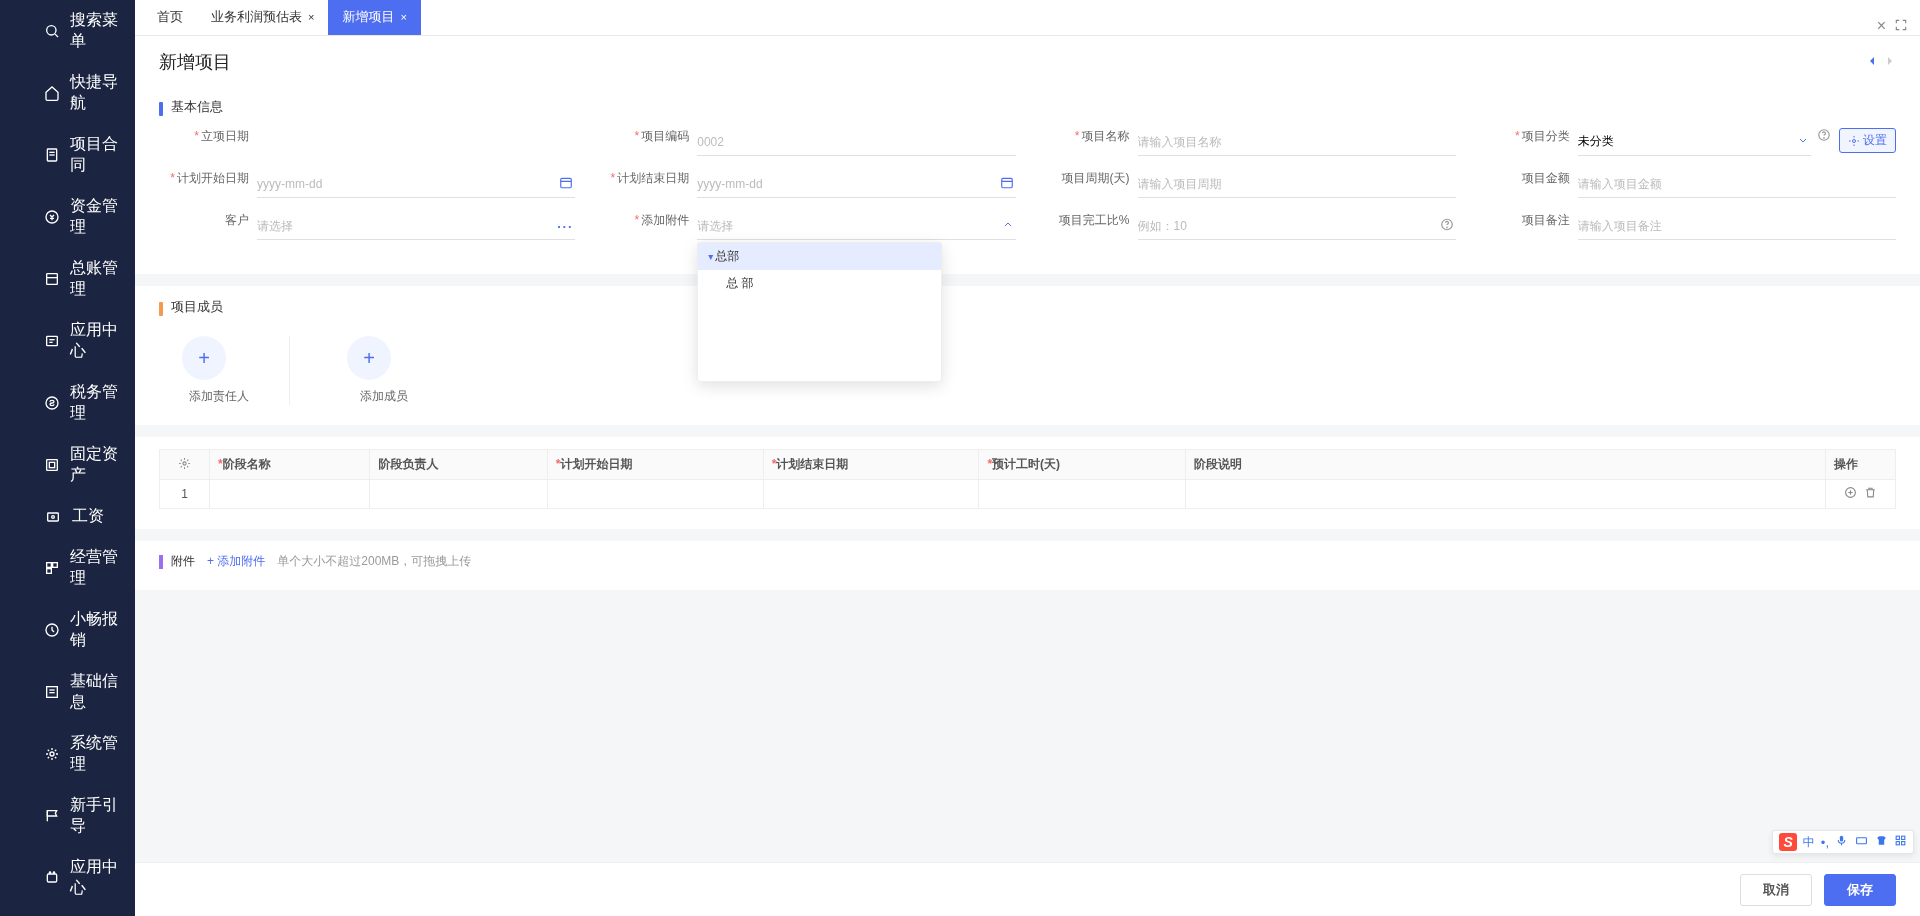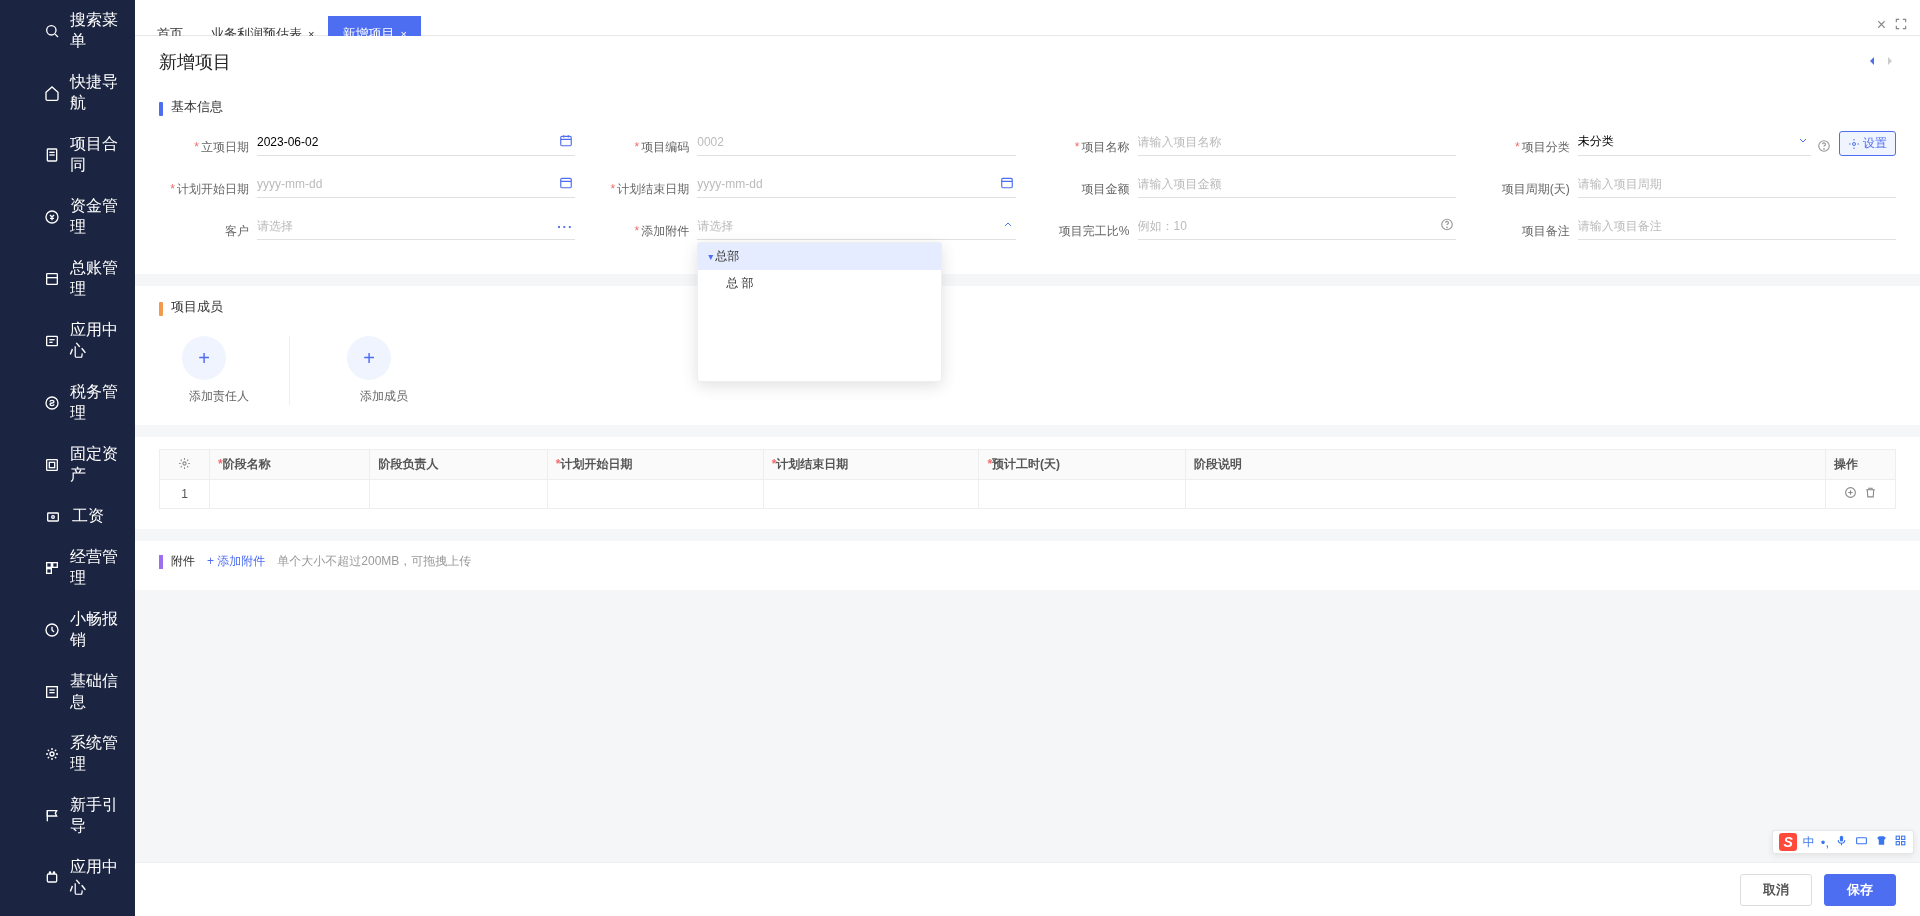--- a/index.html
+++ b/index.html
@@ -10,21 +10,21 @@
 .sidebar { width: 135px; background: #1b2440; color: #fff; display: flex; flex-direction: column; }
 .sidebar-item { display: flex; align-items: center; padding: 10px 14px; cursor: pointer; font-size: 16px; margin-left: 30px; }
 .sidebar-item .icon { width: 18px; height: 18px; margin-right: 10px; display: inline-flex; align-items: center; justify-content: center; }
 .sidebar-bottom { margin-top: auto; display: flex; justify-content: space-between; padding: 8px 14px 12px; }
 .sidebar-bottom span { cursor: pointer; }
 
 
 .main { flex: 1; display: flex; flex-direction: column; background: #f5f6f8; position: relative; }
 
 
-.tabs { height: 36px; display: flex; align-items: flex-start; background: #fff; border-bottom: 1px solid #e8e8e8; padding: 16px 8px; }
+.tabs { height: 36px; display: flex; align-items: flex-end; background: #fff; border-bottom: 1px solid #e8e8e8; padding: 0 8px; }
 .tab { padding: 0 14px; height: 36px; display: flex; align-items: center; cursor: pointer; font-size: 13px; color: #333; border-right: 0; }
 .tab.active { background: #4e6ef2; color: #fff; }
 .tab-close { margin-left: 6px; font-size: 11px; cursor: pointer; }
 .tabs-right { margin-left: auto; display: flex; align-items: center; gap: 8px; padding-right: 4px; }
 
 
 .page-header { display: flex; align-items: center; padding: 14px 24px 12px; background: #fff; }
 .page-title { font-size: 18px; font-weight: 500; color: #222; }
 .page-nav { margin-left: auto; display: flex; gap: 6px; color: #999; }
 .page-nav svg { cursor: pointer; }
@@ -36,21 +36,21 @@
 
 .section-title { display: flex; align-items: flex-end; margin-bottom: 12px; font-size: 13px; font-weight: 500;}
 .section-title .bar { width: 4px; height: 14px; margin-right: 8px; border-radius: 1px; }
 .bar.blue { background: #4e6ef2; }
 .bar.orange { background: #f29b4e; }
 .bar.green { background: #3ec28f; }
 .bar.purple { background: #9c6ef2; }
 
 
 .form-row { display: flex; gap: 24px; margin-bottom: 14px; }
-.form-item { display: flex; align-items: flex-end; flex: 1; }
+.form-item { display: flex; align-items: flex-start; flex: 1; }
 .form-label { width: 90px; text-align: right; font-size: 12px; color: #666; margin-right: 8px; white-space: nowrap; }
 .form-label .req { color: #f56c6c; margin-right: 2px; }
 .form-control { flex: 1; position: relative; border-bottom: 1px solid #e0e0e0; display: flex; align-items: center; height: 28px; }
 .form-control input { border: none; outline: none; width: 100%; font-size: 12px; padding: 4px 24px 4px 0; background: transparent; }
 .form-control input::placeholder { color: #bbb; }
 .form-control .suffix-icon { position: absolute; right: 2px; top: 50%; transform: translateY(-50%); color: #4e6ef2; cursor: pointer; }
 .form-control .suffix-icon.gray { color: #999; }
 .extra-icon { color: #999; margin-left: 6px; cursor: pointer; font-size: 14px; }
 .btn-setting { border: 1px solid #4e6ef2; color: #4e6ef2; background: #f0f4ff; border-radius: 3px; padding: 3px 8px; font-size: 12px; cursor: pointer; margin-left: 8px; display: inline-flex; align-items: center; gap: 3px; }
 
@@ -295,29 +295,20 @@
 
       <div class="panel" style="position:relative;">
         <div class="section-title">
             <span class="bar blue"></span>
             <span>基本信息</span>
           </div>
 
         <div class="form-row">
           <div class="form-item">
             <div class="form-label"><span class="req">*</span><span>立项日期</span></div>
-            <div class="form-control">
-                <input value="2023-06-02" style="">
-                <span class="suffix-icon"><svg width="14" height="14" viewBox="0 0 24 24" fill="none" stroke="currentColor" stroke-width="2">
-                    <rect x="3" y="5" width="18" height="16" rx="2"></rect>
-                    <line x1="3" y1="10" x2="21" y2="10"></line>
-                    <line x1="8" y1="3" x2="8" y2="7"></line>
-                    <line x1="16" y1="3" x2="16" y2="7"></line>
-                  </svg></span>
-              </div>
           </div>
           <div class="form-item">
             <div class="form-label"><span class="req">*</span><span>项目编码</span></div>
             <div class="form-control">
                 <input style="color: rgb(187, 187, 187);" value="0002">
               </div>
           </div>
           <div class="form-item">
             <div class="form-label"><span class="req">*</span><span>项目名称</span></div>
             <div class="form-control">
@@ -362,29 +353,29 @@
             <div class="form-label"><span class="req">*</span><span>计划结束日期</span></div>
             <div class="form-control">
                 <input placeholder="yyyy-mm-dd" style="">
                 <span class="suffix-icon"><svg width="14" height="14" viewBox="0 0 24 24" fill="none" stroke="currentColor" stroke-width="2">
                     <rect x="3" y="5" width="18" height="16" rx="2"></rect>
                     <line x1="3" y1="10" x2="21" y2="10"></line>
                   </svg></span>
               </div>
           </div>
           <div class="form-item">
+            <div class="form-label"><span>项目周期(天)</span></div>
+            <div class="form-control">
+                <input placeholder="请输入项目周期" style="">
+              </div>
+          </div>
+          <div class="form-item">
             <div class="form-label"><span>项目金额</span></div>
             <div class="form-control">
                 <input placeholder="请输入项目金额" style="">
-              </div>
-          </div>
-          <div class="form-item">
-            <div class="form-label"><span>项目周期(天)</span></div>
-            <div class="form-control">
-                <input placeholder="请输入项目周期" style="">
               </div>
           </div>
         </div>
 
         <div class="form-row">
           <div class="form-item">
             <div class="form-label"><span>客户</span></div>
             <div class="form-control">
                 <input placeholder="请选择" style="">
                 <span class="suffix-icon" style="color:#4e6ef2;letter-spacing:1px;font-weight:bold;">···</span>

